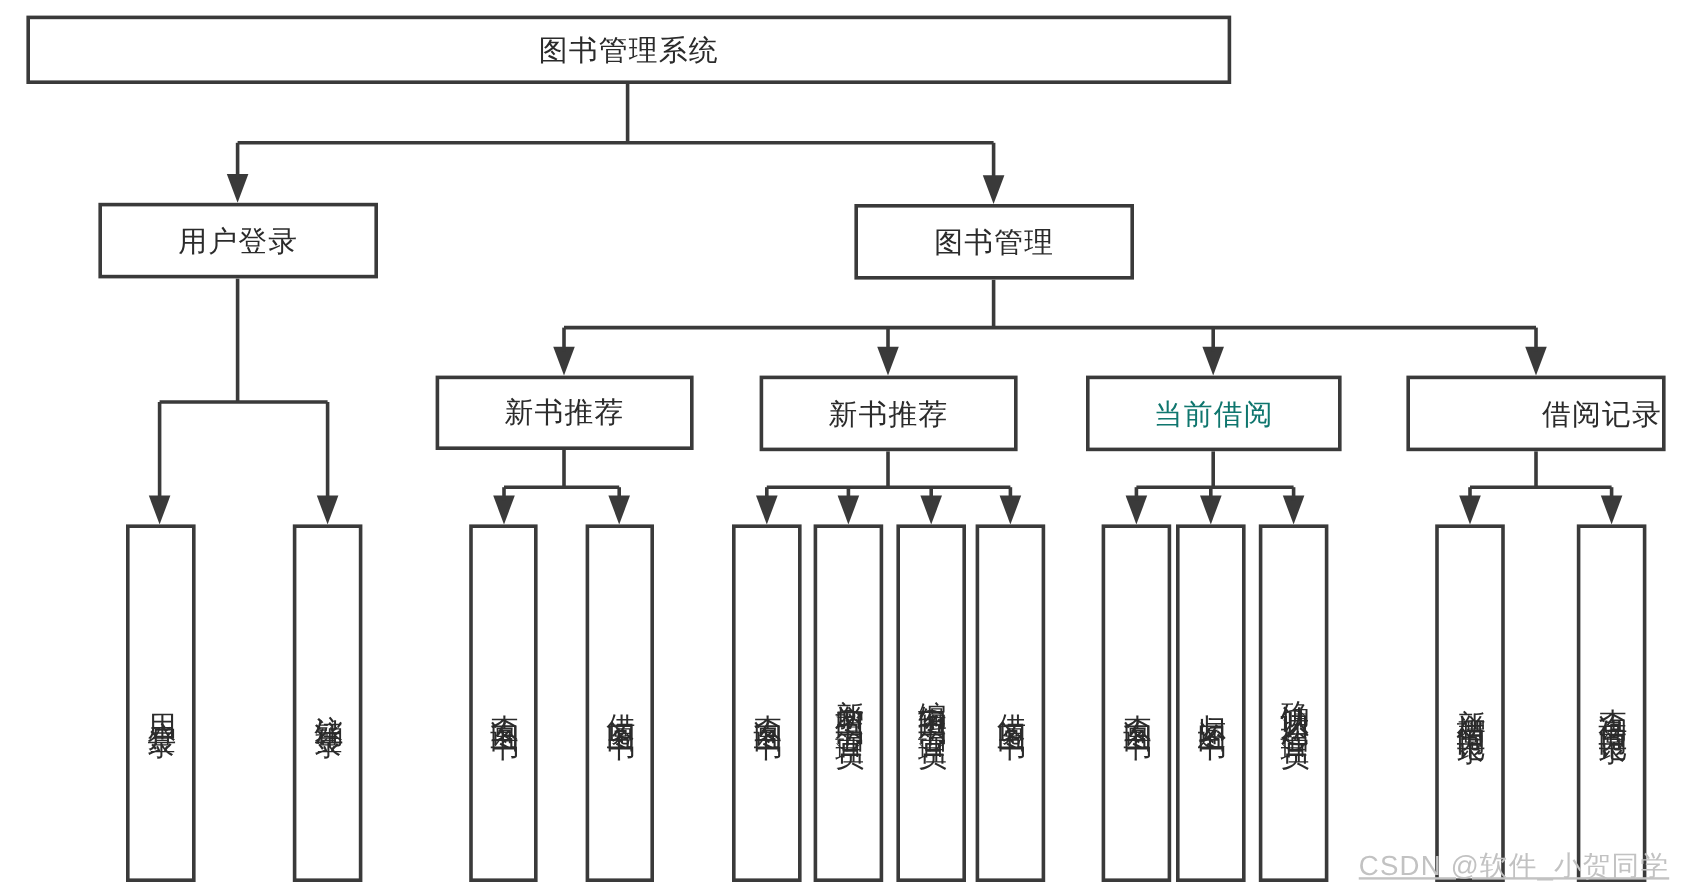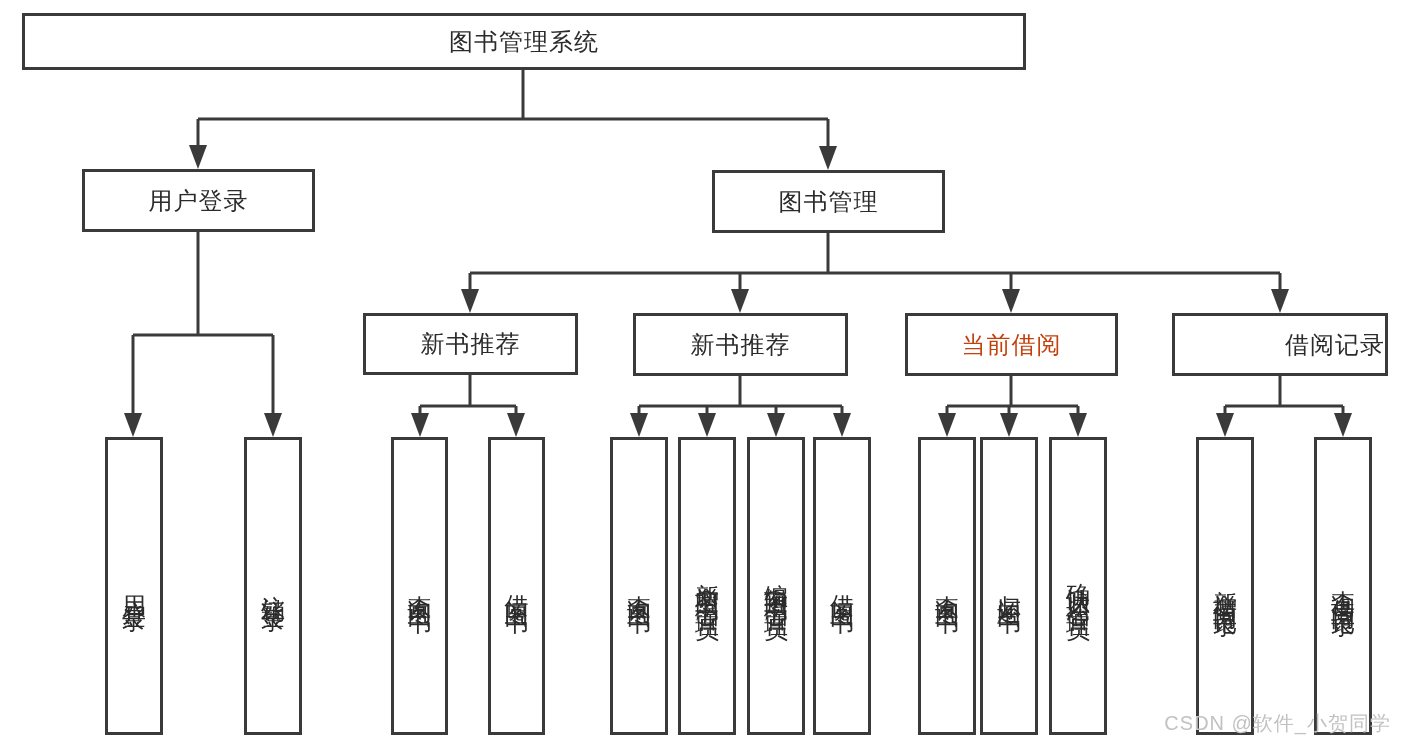--- a/index.html
+++ b/index.html
@@ -39,25 +39,26 @@
     text-orientation: mixed;
     font-size: 24px;
     letter-spacing: 5px;
     line-height: 1;
     white-space: nowrap;
   }
   .watermark {
     position: absolute;
     right: 14px;
     bottom: 10px;
-    font-size: 20px;
+    font-size: 23px;
     color: #c2c2c2;
     letter-spacing: 1px;
     z-index: 5;
     white-space: nowrap;
+    text-decoration: underline;
   }
 </style>
 </head>
 <body>
 
 <div id="canvas">
   <svg id="connectors" xmlns="http://www.w3.org/2000/svg">
       <polyline points="523,70 523,119" fill="none" stroke="#3a3a3a" stroke-width="3"></polyline>
       <polyline points="198,119 828,119" fill="none" stroke="#3a3a3a" stroke-width="3"></polyline>
       <polygon points="198,169 189,145 207,145" fill="#3a3a3a"></polygon>
@@ -121,21 +122,21 @@
     </div>
     <div class="node h" style="left: 712px; top: 170px; width: 233px; height: 63px; border-color: rgb(58, 58, 58); color: rgb(43, 43, 43); align-items: center;">
       <span>图书管理</span>
     </div>
     <div class="node h" style="left: 363px; top: 313px; width: 215px; height: 62px; border-color: rgb(58, 58, 58); color: rgb(43, 43, 43);">
       <span>新书推荐</span>
     </div>
     <div class="node h" style="left: 633px; top: 313px; width: 215px; height: 63px; border-color: rgb(58, 58, 58); color: rgb(43, 43, 43);">
       <span>新书推荐</span>
     </div>
-    <div class="node h" style="left: 905px; top: 313px; width: 213px; height: 63px; border-color: rgb(58, 58, 58); color: #c2410c;">
+    <div class="node h" style="left: 905px; top: 313px; width: 213px; height: 63px; border-color: rgb(58, 58, 58); color: #0f766e;">
       <span>当前借阅</span>
     </div>
     <div class="node h" style="left: 1172px; top: 313px; width: 216px; height: 63px; border-color: rgb(58, 58, 58); color: rgb(43, 43, 43); justify-content: flex-end;">
       <span>借阅记录</span>
     </div>
     <div class="node v" style="left: 105px; top: 437px; width: 58px; height: 298px; border-color: rgb(58, 58, 58); color: rgb(43, 43, 43);">
       <span>用户登录</span>
     </div>
     <div class="node v" style="left: 244px; top: 437px; width: 58px; height: 298px; border-color: rgb(58, 58, 58); color: rgb(43, 43, 43);">
       <span>注销登录</span>

